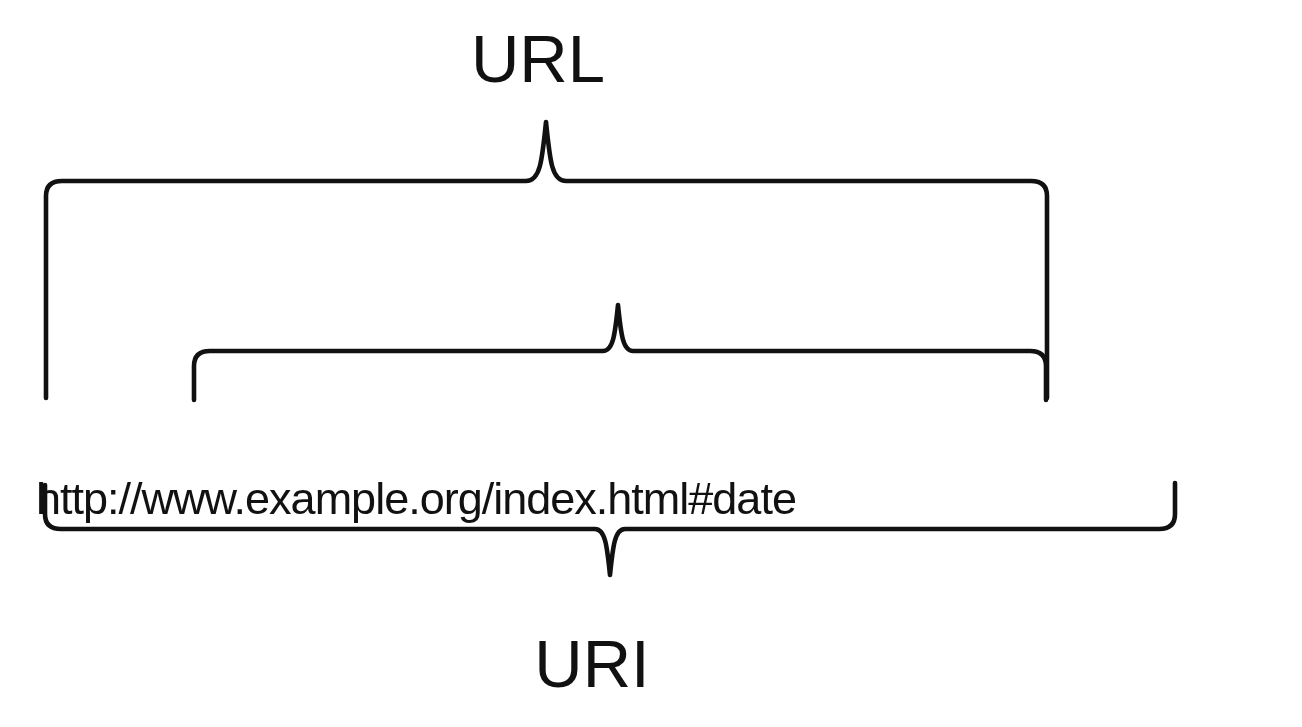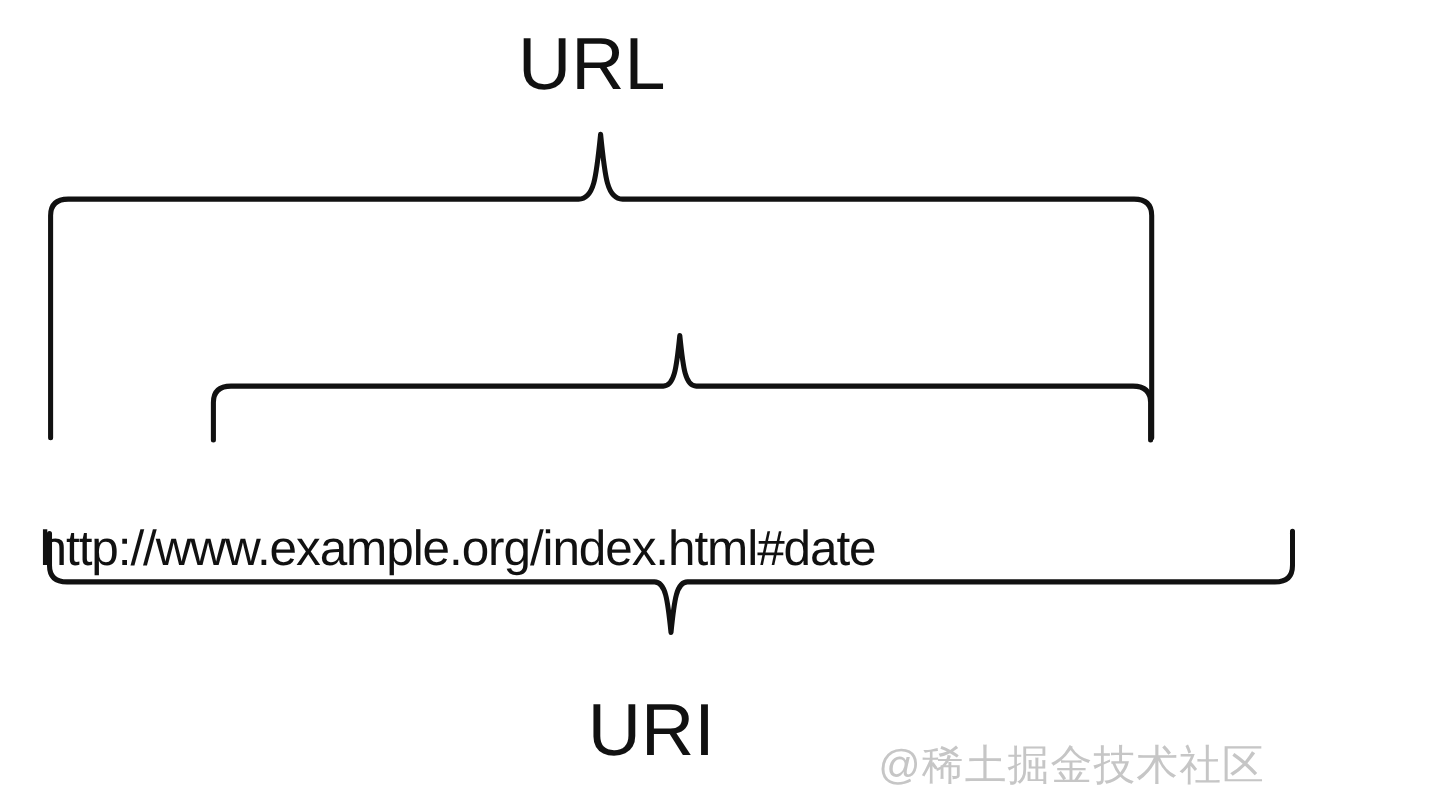--- a/index.html
+++ b/index.html
@@ -87,15 +87,14 @@
              L 1159 529 Q 1175 529 1175 514 L 1175 483"></path>
   </svg>
 
   <div class="tier-label url-label">URL</div>
 
 
   <div class="tier-label uri-label">URI</div>
 
   <div class="example-url">http://www.example.org/index.html#date</div>
 
-  <div class="watermark">@稀土掘金技术社区</div>
 
 </div>
 
 </body></html>

